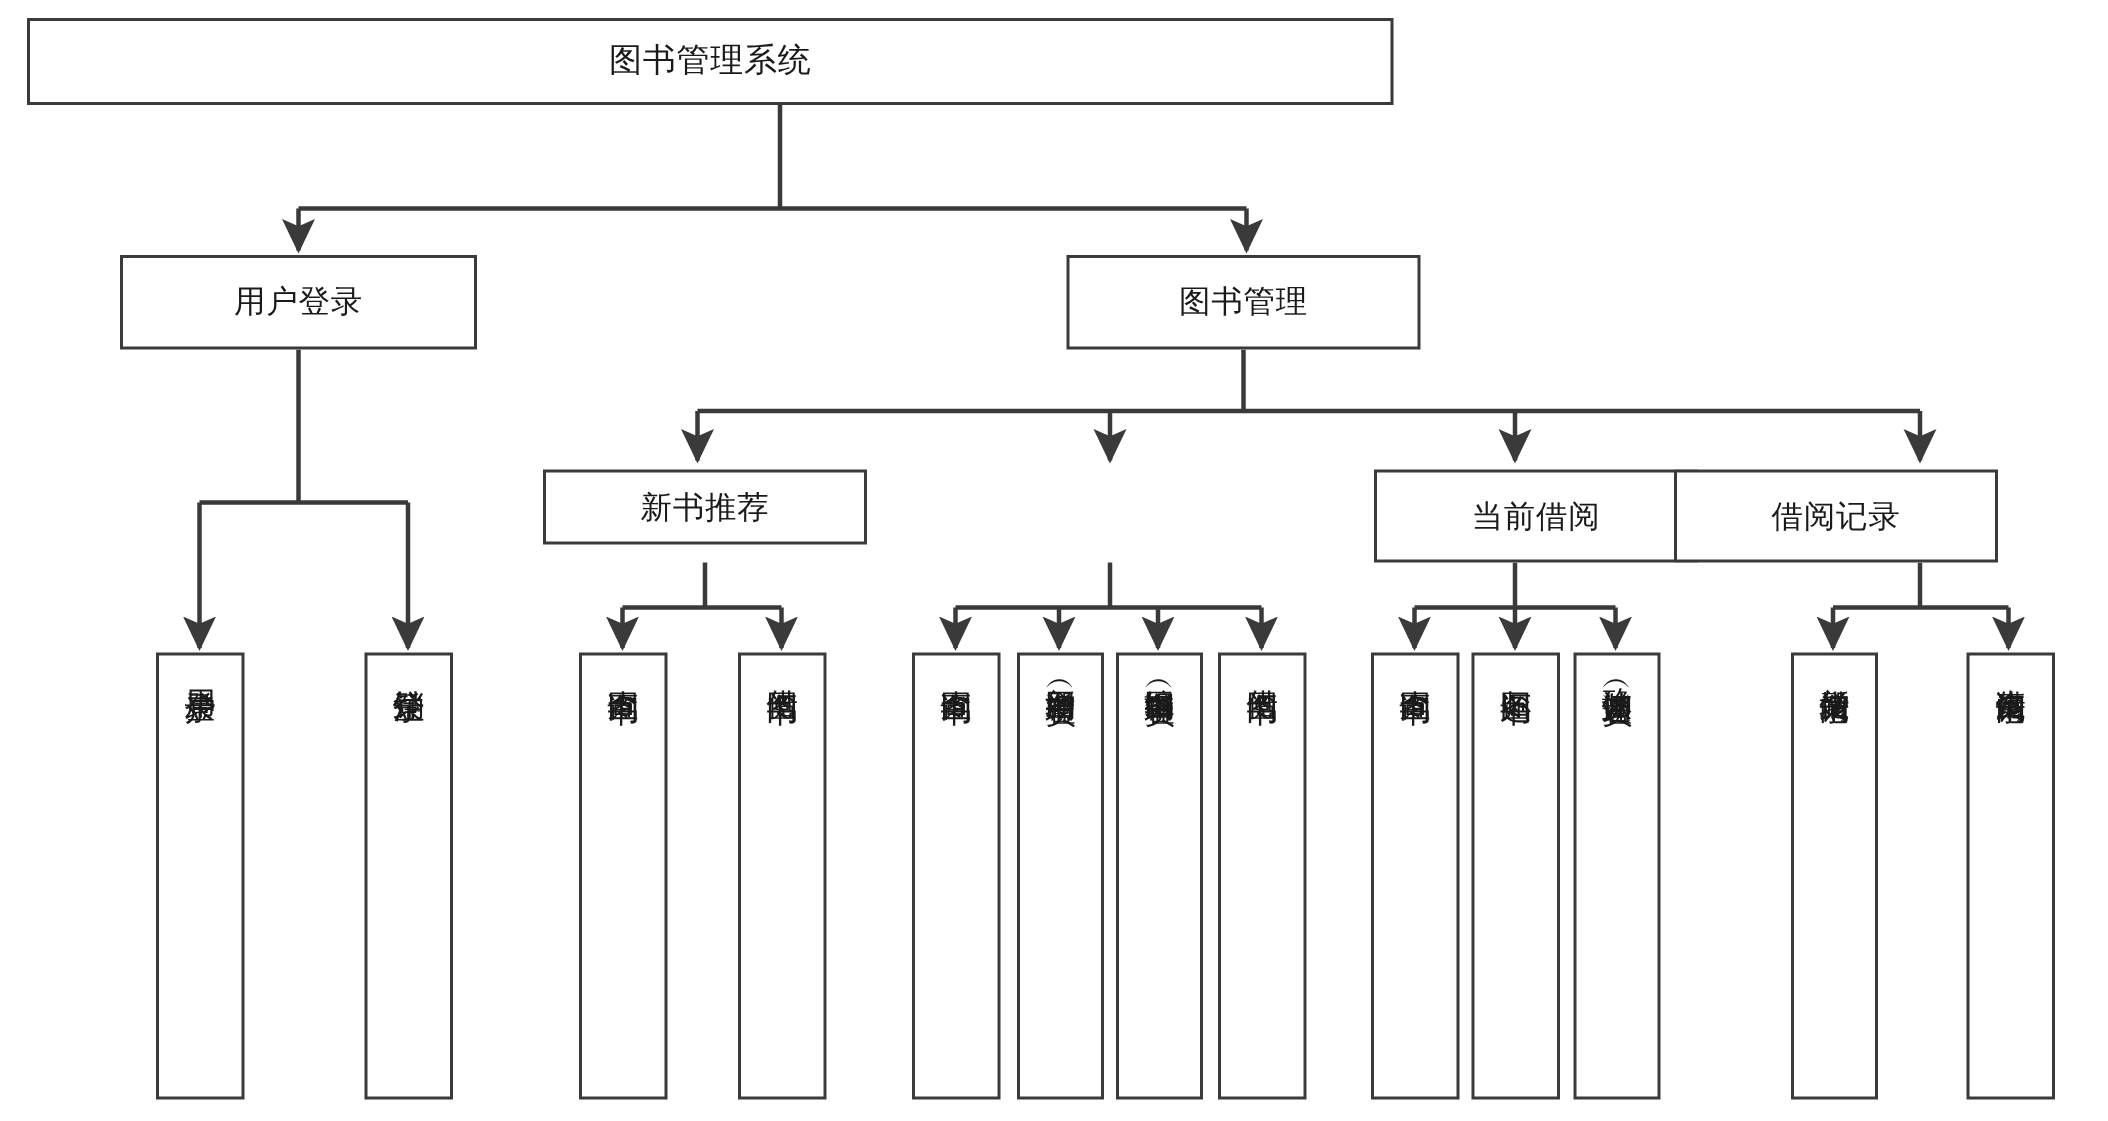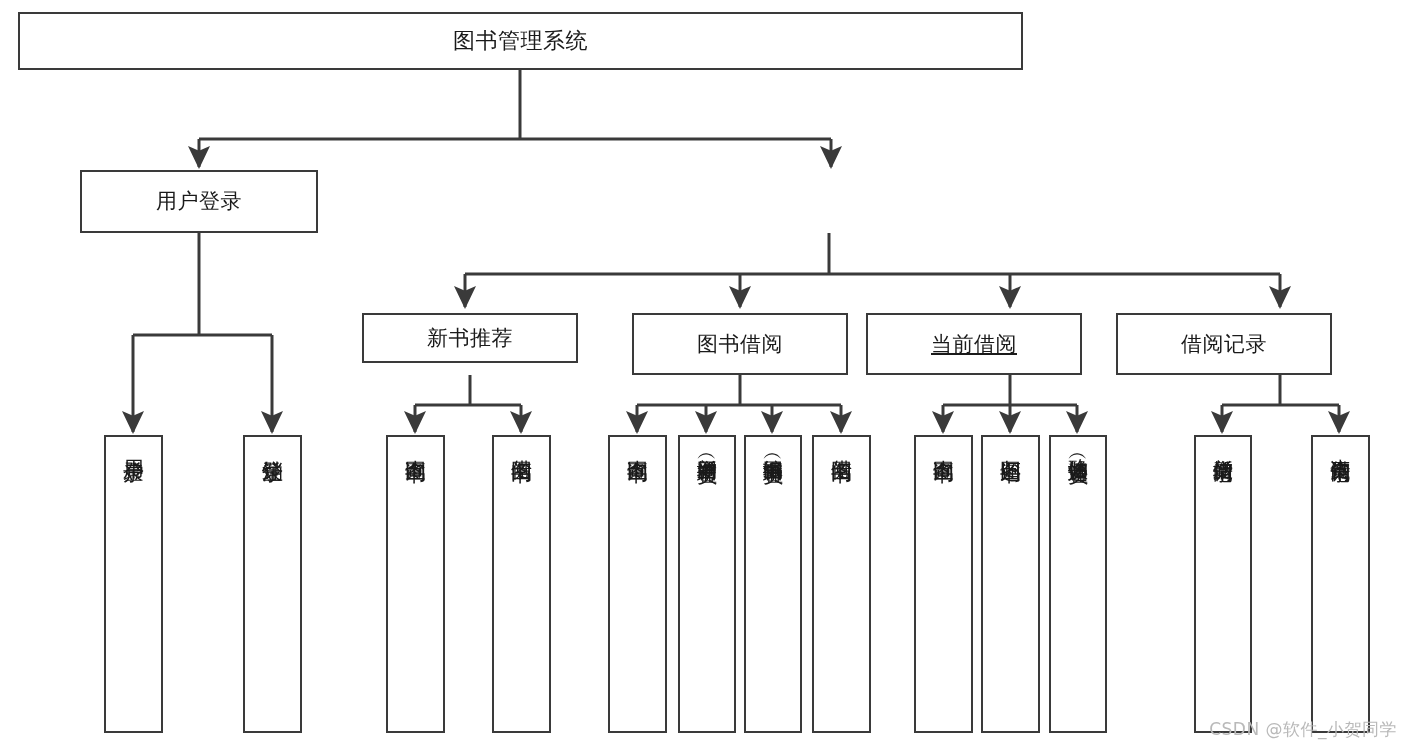--- a/index.html
+++ b/index.html
@@ -124,35 +124,35 @@
       <path d="M 1010 405 L 1010 432" marker-end="url(#arrow)"></path>
       <path d="M 1077 405 L 1077 432" marker-end="url(#arrow)"></path>
 
       <path d="M 1280 375 L 1280 405"></path>
       <path d="M 1222 405 L 1339 405"></path>
       <path d="M 1222 405 L 1222 432" marker-end="url(#arrow)"></path>
       <path d="M 1339 405 L 1339 432" marker-end="url(#arrow)"></path>
     </g>
   </svg>
 
-  <div class="node horiz root" style="left:18px; top:12px; width:1005px; height:58px;">
+  <div class="node horiz root" style="left:18px; top:12px; width:911px; height:58px;">
     <span class="lbl">图书管理系统</span>
   </div>
 
   <div class="node horiz" style="left:80px; top:170px; width:238px; height:63px;">
     <span class="lbl">用户登录</span>
   </div>
+  <div class="node horiz" style="left:711px; top:170px; width:236px; height:63px;">
+    <span class="lbl">图书管理</span>
+  </div>
 
   <div class="node horiz" style="left:362px; top:313px; width:216px; height:50px;">
     <span class="lbl">新书推荐</span>
   </div>
-  <div class="node horiz" style="left:632px; top:313px; width:216px; height:62px;">
-    <span class="lbl">图书借阅</span>
-  </div>
-  <div class="node horiz" style="left:866px; top:313px; width:216px; height:62px;text-decoration:underline;">
+  <div class="node horiz" style="left:916px; top:313px; width:216px; height:62px;">
     <span class="lbl">当前借阅</span>
   </div>
   <div class="node horiz" style="left:1116px; top:313px; width:216px; height:62px;">
     <span class="lbl">借阅记录</span>
   </div>
 
   <div class="node vert" style="left:104px; top:435px; width:59px; height:298px;">
     <span class="lbl">用户登录</span>
   </div>
   <div class="node vert" style="left:243px; top:435px; width:59px; height:298px;">
@@ -189,15 +189,14 @@
     <span class="lbl">确认归还（管理员）</span>
   </div>
 
   <div class="node vert tall" style="left:1194px; top:435px; width:58px; height:298px;">
     <span class="lbl">新增借阅记录</span>
   </div>
   <div class="node vert tall" style="left:1311px; top:435px; width:59px; height:298px;">
     <span class="lbl">查询借阅记录</span>
   </div>
 
-  <div id="watermark">CSDN @软件_小贺同学</div>
 
 </div>
 
 </body></html>

